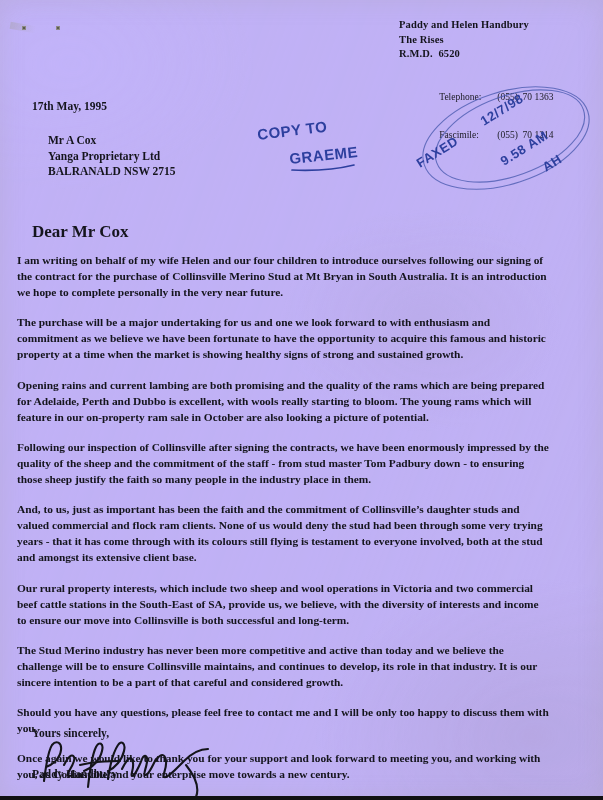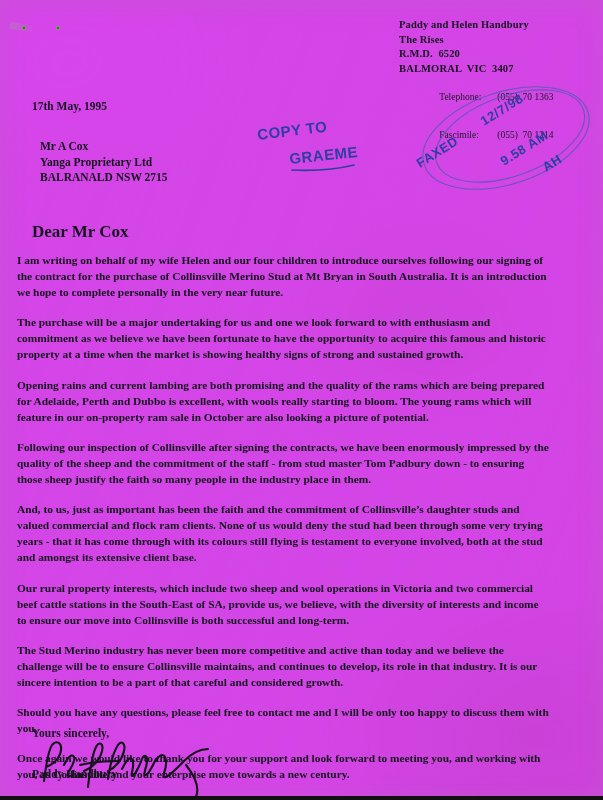--- a/index.html
+++ b/index.html
@@ -7,21 +7,21 @@
     padding: 0;
     background: #2b2b2b;
   }
   body {
     font-family: "Liberation Serif", serif;
   }
   .page {
     position: relative;
     width: 603px;
     height: 800px;
-    background: #d946ef;
+    background: #c4b5fd;
     overflow: hidden;
     box-sizing: border-box;
   }
   
   .paper-texture {
     position: absolute;
     inset: 0;
     pointer-events: none;
     background:
       radial-gradient(ellipse 260px 180px at 12% 8%, rgba(255,255,255,0.55), rgba(255,255,255,0) 70%),
@@ -82,23 +82,22 @@
   .date-line {
     position: absolute;
     left: 32px;
     top: 100px;
     font-size: 11.5px;
     color: #15151d;
     font-weight: bold;
   }
   .recipient {
     position: absolute;
-    left: 40px;
+    left: 48px;
     top: 133px;
-    margin-top: 6px;
   }
   .recipient .rc-line {
     font-size: 11.5px;
     font-weight: bold;
     color: #15151d;
     line-height: 15.6px;
     white-space: pre;
   }
 
   .salutation {
@@ -223,21 +222,20 @@
   <div class="paper-texture"></div>
 
   <div class="mark-smudge" style="left:10px; top:24px;"></div>
   <div class="mark" style="left:22px; top:26px;"></div>
   <div class="mark" style="left:56px; top:26px;"></div>
 
   <div class="letterhead">
     <div class="lh-line">Paddy and Helen Handbury</div>
     <div class="lh-line">The Rises</div>
     <div class="lh-line">R.M.D.  6520</div>
-    <div class="lh-line">BALMORAL  VIC  3407</div>
   </div>
 
   <div class="contact">
     <div class="ct-row">
       <span class="ct-label">Telephone:</span><span>(055)  70 1363</span>
     </div>
     <div class="ct-row">
       <span class="ct-label">Fascimile:</span><span>(055)  70 1214</span>
     </div>
   </div>

